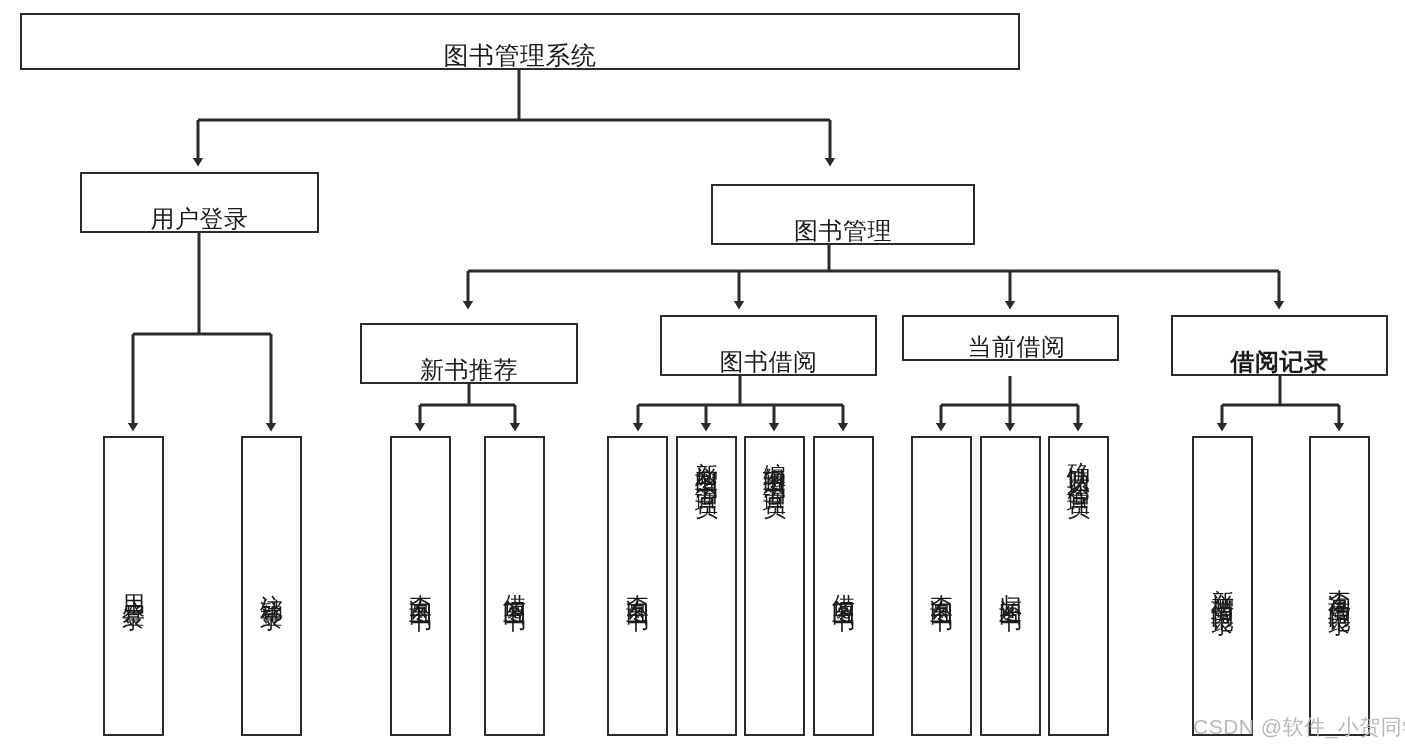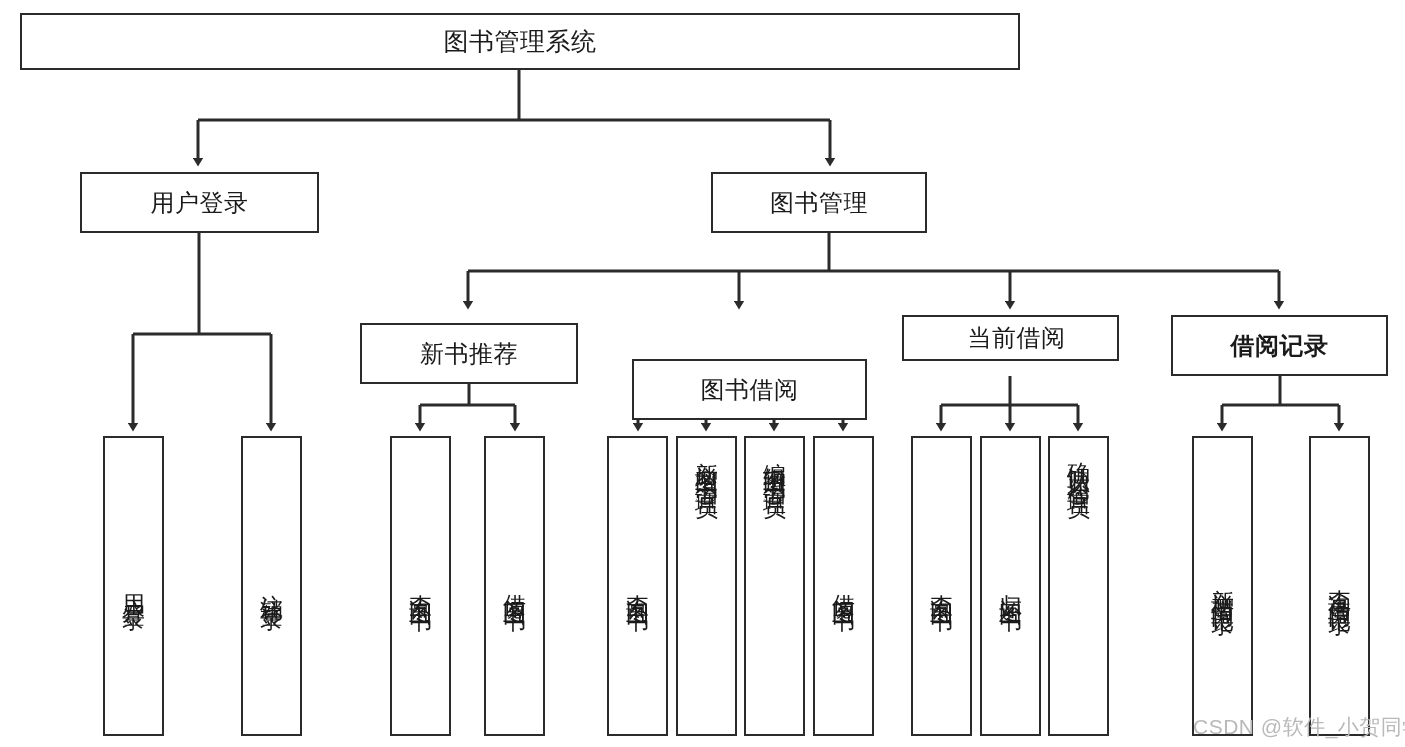--- a/index.html
+++ b/index.html
@@ -24,21 +24,21 @@
     width: 1405px;
     height: 747px;
     pointer-events: none;
   }
   .node {
     position: absolute;
     box-sizing: border-box;
     border: 2.5px solid #2b2b2b;
     background: #ffffff;
     display: flex;
-    align-items: center;
+    align-items: flex-end;
     justify-content: center;
     color: #1a1a1a;
   }
   .node .label {
     display: block;
     line-height: 1.06;
     letter-spacing: 0.5px;
     white-space: pre;
   }
   
@@ -132,29 +132,29 @@
   </svg>
 
   <div class="node h root" style="left:20px; top:13px; width:1000px; height:57px;">
     <span class="label">图书管理系统</span>
   </div>
 
   <div class="node h" style="left:80px; top:172px; width:239px; height:61px;">
     <span class="label">用户登录</span>
   </div>
 
-  <div class="node h" style="left:711px; top:172px; width:216px; height:61px;">
+  <div class="node h" style="left:711px; top:184px; width:264px; height:61px;">
     <span class="label">图书管理</span>
   </div>
 
   <div class="node h" style="left:360px; top:323px; width:218px; height:61px;">
     <span class="label">新书推荐</span>
   </div>
 
-  <div class="node h" style="left:632px; top:315px; width:235px; height:61px;margin-top:44px;">
+  <div class="node h" style="left:660px; top:315px; width:217px; height:61px;">
     <span class="label">图书借阅</span>
   </div>
 
   <div class="node h" style="left:902px; top:315px; width:217px; height:46px;padding-left:12px;">
     <span class="label">当前借阅</span>
   </div>
 
   <div class="node h" style="left:1171px; top:315px; width:217px; height:61px;font-weight:bold;">
     <span class="label">借阅记录</span>
   </div>

